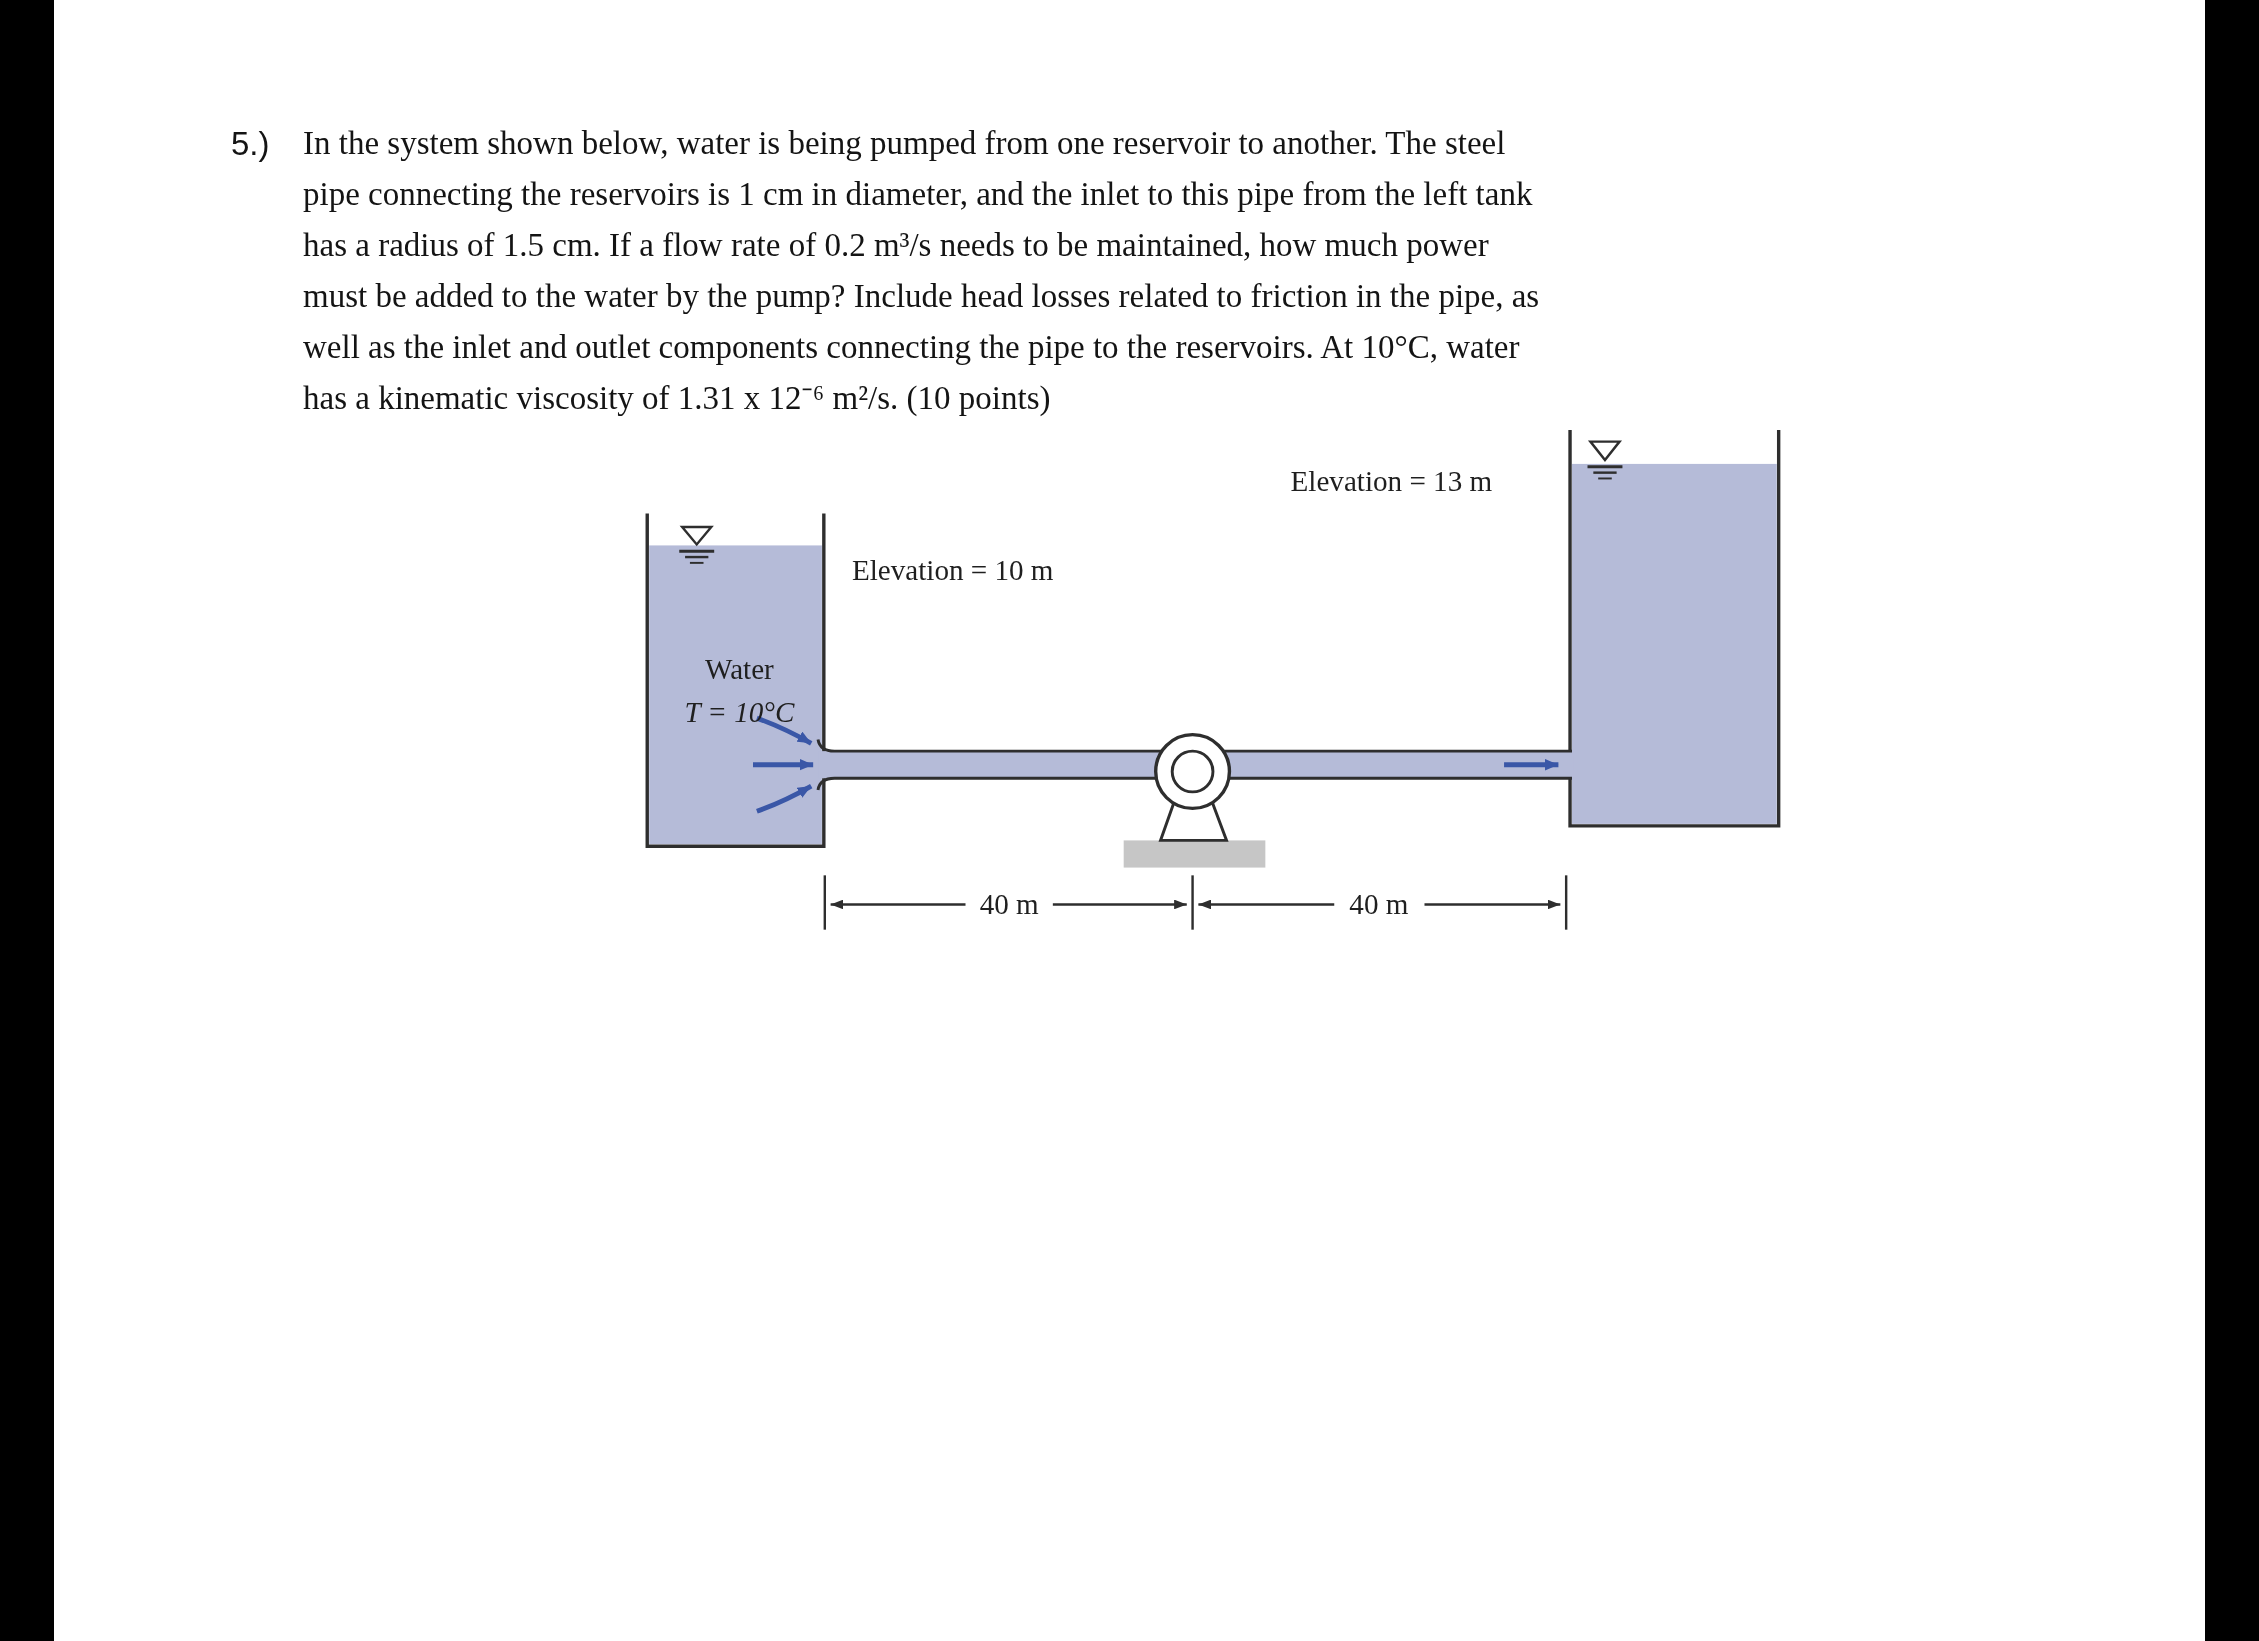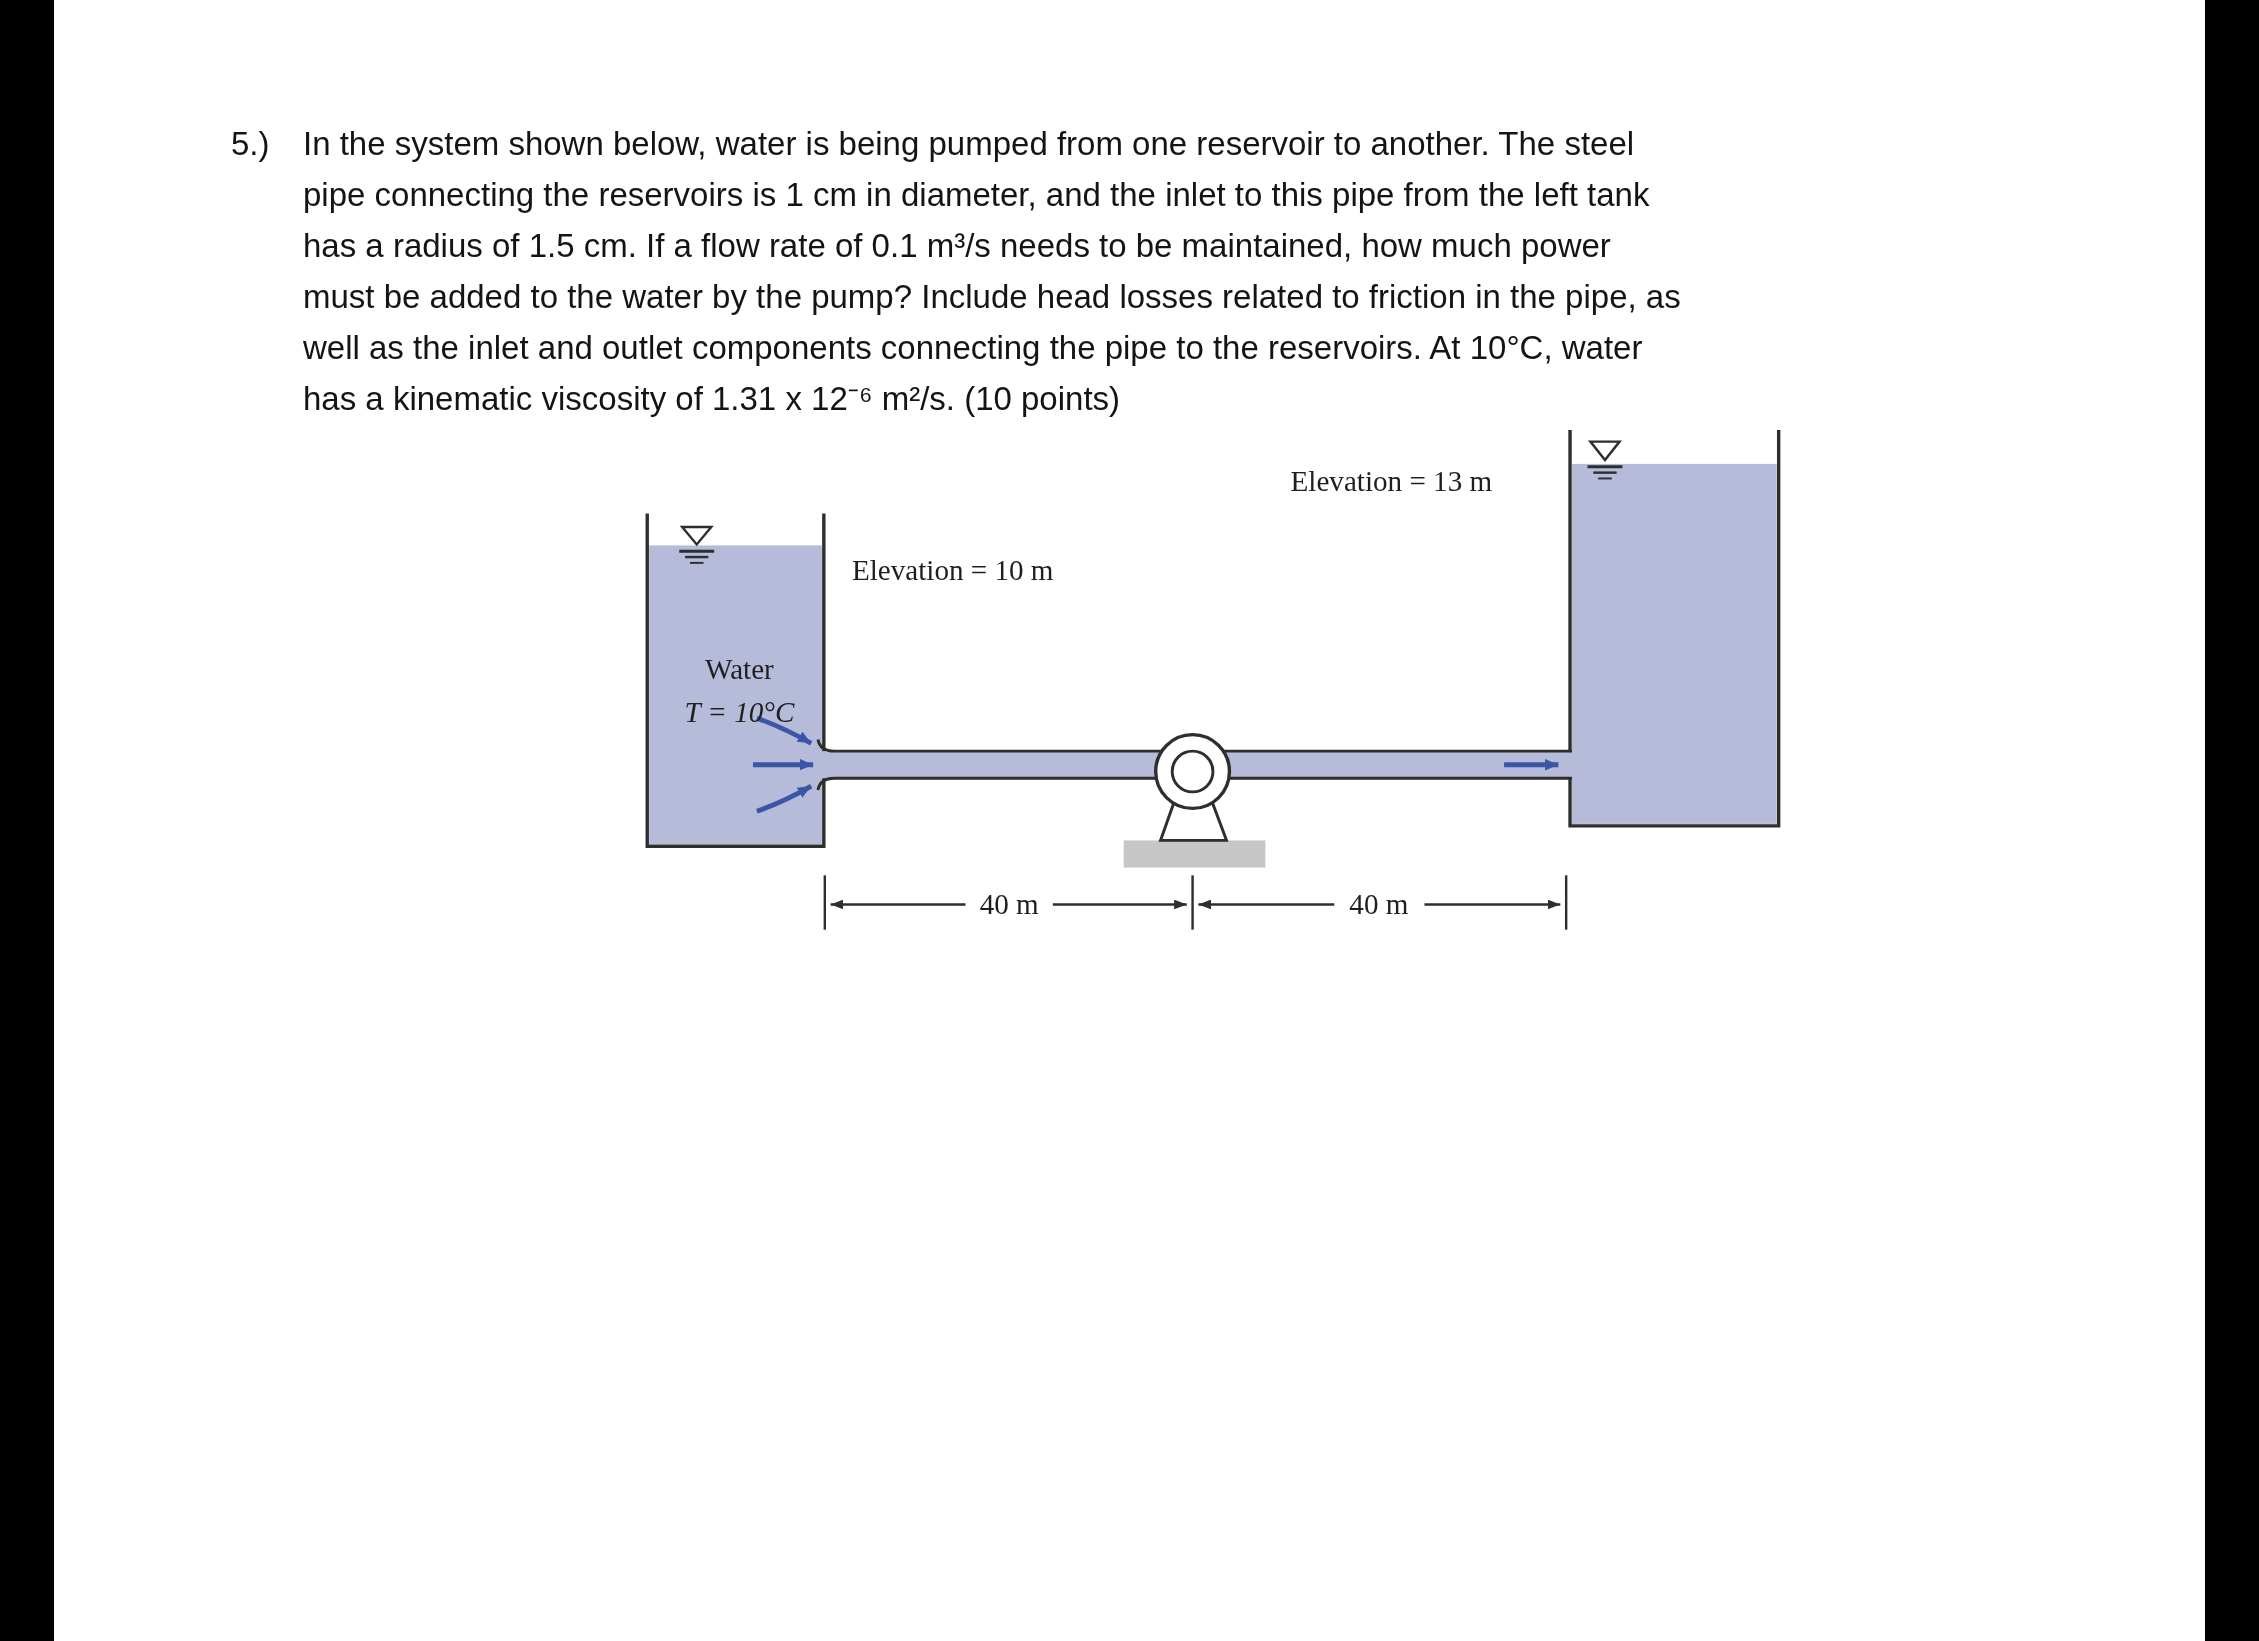--- a/index.html
+++ b/index.html
@@ -9,21 +9,21 @@
   }
   .edge-bar{position:absolute;top:0;bottom:0;width:54px;background:#000;}
   .edge-bar.left{left:0;}
   .edge-bar.right{right:0;}
 
   .problem{
     position:absolute;left:303px;top:118px;width:1630px;
     font-size:33px;line-height:51px;color:#141414;
   }
   .problem .pnum{position:absolute;left:-72px;top:0;}
-  .problem .pline{white-space:nowrap;}
+  .problem .pline{white-space:nowrap;font-family:Liberation Serif, serif;}
 
   svg.diagram{position:absolute;left:0;top:0;}
   .wall{fill:none;stroke:#2e2e2e;stroke-width:3.5;}
   .pipe-edge{fill:none;stroke:#2e2e2e;stroke-width:3;}
   .surf{stroke:#2e2e2e;fill:none;}
   .pump-outer{fill:#ffffff;stroke:#2e2e2e;stroke-width:3.5;}
   .pump-inner{fill:none;stroke:#2e2e2e;stroke-width:3;}
   .pump-stand{fill:#ffffff;stroke:#2e2e2e;stroke-width:3;}
   .dim{stroke:#2e2e2e;stroke-width:2.5;fill:none;}
   .flow{fill:none;stroke-width:5;}
@@ -33,21 +33,21 @@
 </head>
 <body>
 
 <div class="edge-bar left"></div>
 <div class="edge-bar right"></div>
 
 <div class="problem">
   <span class="pnum">5.)</span>
   <div class="pline">In the system shown below, water is being pumped from one reservoir to another. The steel</div>
   <div class="pline">pipe connecting the reservoirs is 1 cm in diameter, and the inlet to this pipe from the left tank</div>
-  <div class="pline">has a radius of 1.5 cm. If a flow rate of 0.1 m³/s needs to be maintained, how much power</div>
+  <div class="pline">has a radius of 1.5 cm. If a flow rate of 0.2 m³/s needs to be maintained, how much power</div>
   <div class="pline">must be added to the water by the pump? Include head losses related to friction in the pipe, as</div>
   <div class="pline">well as the inlet and outlet components connecting the pipe to the reservoirs. At 10°C, water</div>
   <div class="pline">has a kinematic viscosity of 1.31 x 12⁻⁶ m²/s. (10 points)</div>
 </div>
 
 <svg class="diagram" width="2259" height="1642" viewBox="0 0 2328 1692">
   <defs>
     <marker id="arrowDim" markerUnits="userSpaceOnUse" markerWidth="14" markerHeight="10" refX="13" refY="5" orient="auto">
       <path d="M0,0 L13,5 L0,10 Z" fill="#2e2e2e"></path>
     </marker>

